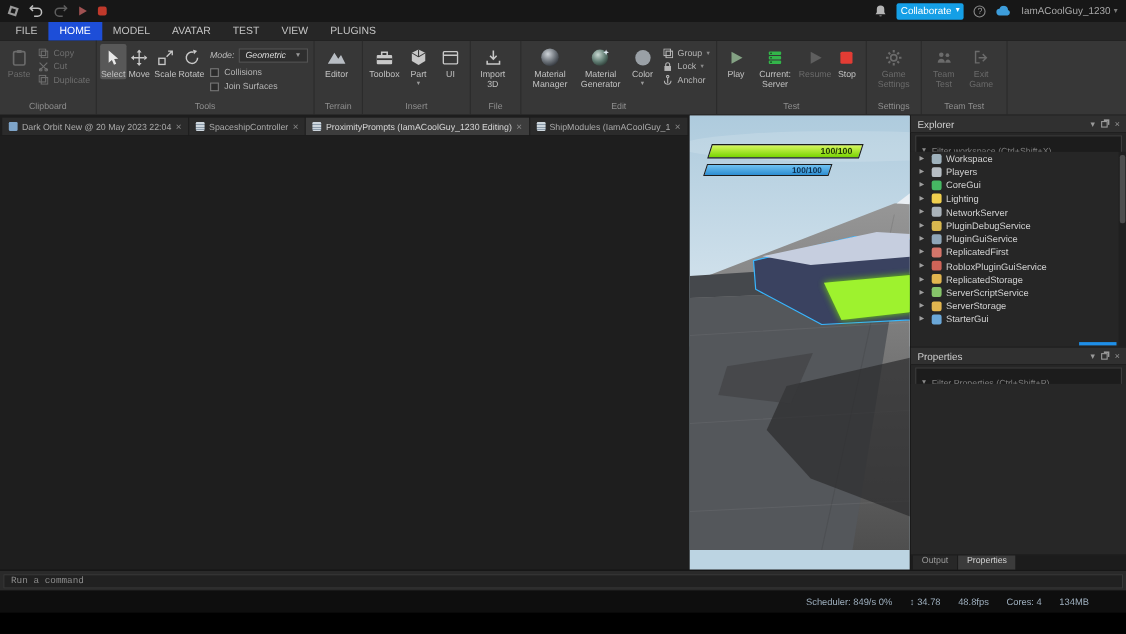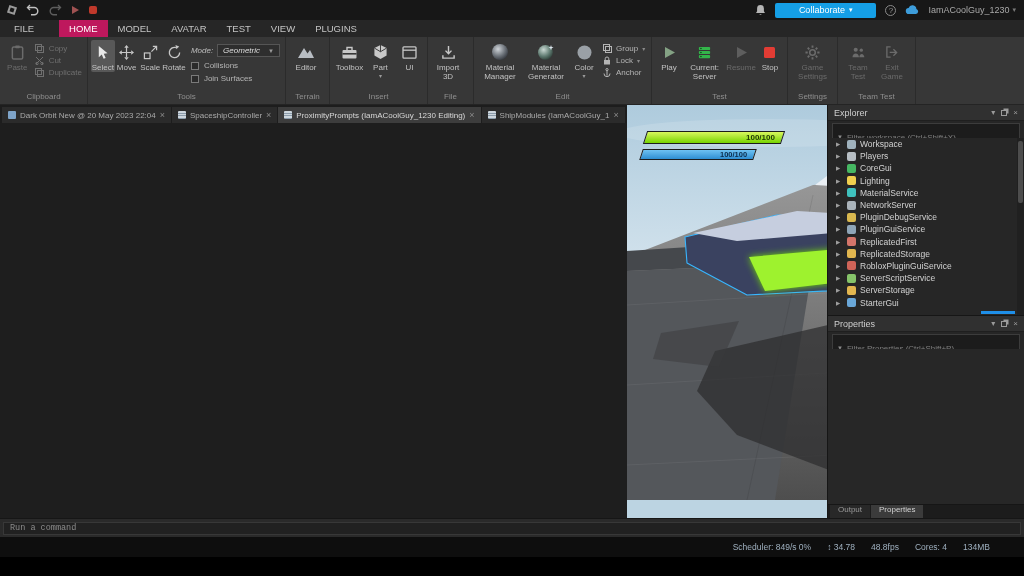--- a/index.html
+++ b/index.html
@@ -10,30 +10,30 @@
 
   
   .quickbar{position:absolute;top:0;left:0;right:0;height:20px;background:#171717;display:flex;align-items:center;padding:0 8px;}
   .qb-left{display:flex;gap:10px;align-items:center;}
   .qb-right{margin-left:auto;display:flex;gap:9px;align-items:center;}
   .qb-ic{display:flex;align-items:center;justify-content:center;color:#b9b9b9;}
   .qb-ic.dim{color:#5e5e5e;}
   .logo-sq{width:8px;height:8px;border:2px solid #9a9a9a;transform:rotate(18deg);}
   .play-tri{width:0;height:0;border-left:7px solid #a05252;border-top:4.5px solid transparent;border-bottom:4.5px solid transparent;}
   .rec-sq{width:8px;height:8px;background:#c0392b;border-radius:2px;}
-  .collab-btn{background:#159fe6;color:#fff;font-size:9px;line-height:1;padding:3px 24px;border-radius:2px;display:flex;align-items:flex-start;gap:4px;}
+  .collab-btn{background:#159fe6;color:#fff;font-size:9px;line-height:1;padding:3px 4px;border-radius:2px;display:flex;align-items:flex-start;gap:4px;}
   .collab-btn .car{font-size:7px;}
   .help-circ{width:11px;height:11px;border-radius:50%;border:1px solid #8a8a8a;color:#9a9a9a;font-size:8px;display:flex;align-items:center;justify-content:center;}
   .qb-user{color:#a8a8a8;font-size:9px;display:flex;align-items:center;gap:3px;}
   .qb-user .car{font-size:7px;color:#7a7a7a;}
 
   
   .menubar{position:absolute;top:20px;left:0;right:0;height:17px;background:#262626;display:flex;align-items:stretch;padding-left:4px;}
   .menu-item{color:#c4c4c4;font-size:9.5px;padding:0 10px;display:flex;align-items:center;cursor:default;}
-  .menu-item.active{background:#be185d;color:#fff;margin-left:15px;}
+  .menu-item.active{background:#1d4ed8;color:#fff;}
 
   
   .ribbon{position:absolute;top:37px;left:0;right:0;height:68px;background:#373737;border-bottom:1px solid #242424;display:flex;}
   .rsec{position:relative;border-right:1px solid #2b2b2b;display:flex;flex-direction:column;flex:none;}
   .rsec-content{flex:1;display:flex;align-items:flex-start;padding:3px 3px 0;}
   .rsec-label{height:13px;text-align:center;font-size:8px;color:#8f8f8f;line-height:12px;}
   .rbtn{width:34px;display:flex;flex-direction:column;align-items:center;padding-top:2px;color:#c9c9c9;border-radius:2px;}
   .rbtn.w44{width:46px;}
   .rbtn.w30{width:30px;}
   .rbtn.sel{background:#585858;}
@@ -709,52 +709,47 @@
               <span class="ticon" style="background: rgb(70, 184, 99);"></span>
               <span>CoreGui</span>
             </div>
             <div class="trow">
               <span class="arr"></span>
               <span class="ticon" style="background: rgb(240, 207, 78);"></span>
               <span>Lighting</span>
             </div>
             <div class="trow">
               <span class="arr"></span>
-              <span class="ticon" style="background: rgb(63, 193, 189);"></span>
-              <span>MaterialService</span>
-            </div>
-            <div class="trow">
-              <span class="arr"></span>
               <span class="ticon" style="background: rgb(170, 179, 186);"></span>
               <span>NetworkServer</span>
             </div>
             <div class="trow">
               <span class="arr"></span>
               <span class="ticon" style="background: rgb(217, 184, 79);"></span>
               <span>PluginDebugService</span>
             </div>
             <div class="trow">
               <span class="arr"></span>
               <span class="ticon" style="background: rgb(143, 166, 184);"></span>
               <span>PluginGuiService</span>
             </div>
             <div class="trow">
               <span class="arr"></span>
               <span class="ticon" style="background: rgb(212, 117, 106);"></span>
               <span>ReplicatedFirst</span>
             </div>
             <div class="trow">
               <span class="arr"></span>
+              <span class="ticon" style="background: rgb(207, 100, 88);"></span>
+              <span>RobloxPluginGuiService</span>
+            </div>
+            <div class="trow">
+              <span class="arr"></span>
               <span class="ticon" style="background: rgb(226, 182, 79);"></span>
               <span>ReplicatedStorage</span>
-            </div>
-            <div class="trow">
-              <span class="arr"></span>
-              <span class="ticon" style="background: rgb(207, 100, 88);"></span>
-              <span>RobloxPluginGuiService</span>
             </div>
             <div class="trow">
               <span class="arr"></span>
               <span class="ticon" style="background: rgb(134, 196, 106);"></span>
               <span>ServerScriptService</span>
             </div>
             <div class="trow">
               <span class="arr"></span>
               <span class="ticon" style="background: rgb(226, 182, 79);"></span>
               <span>ServerStorage</span>

